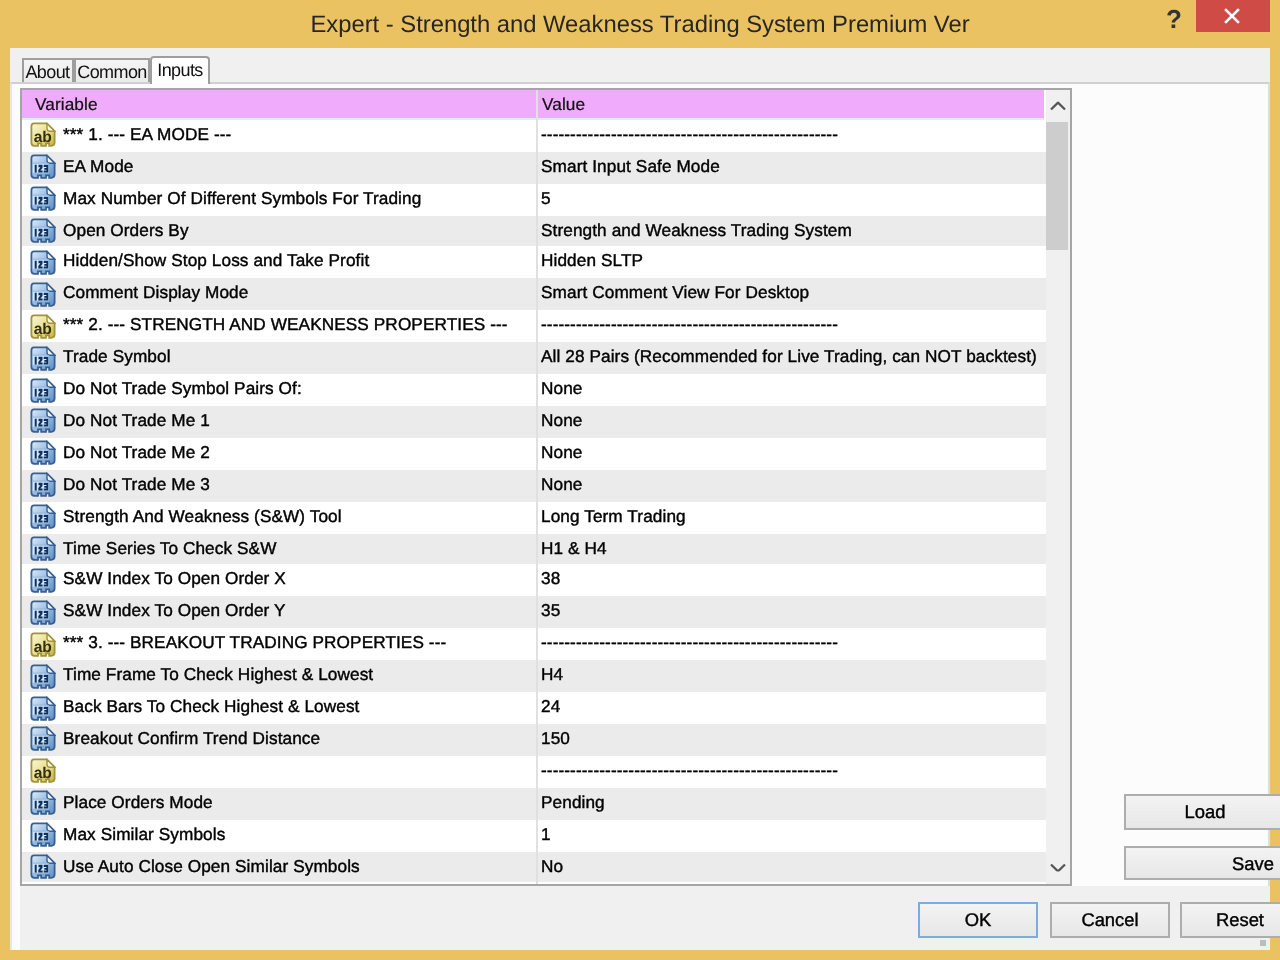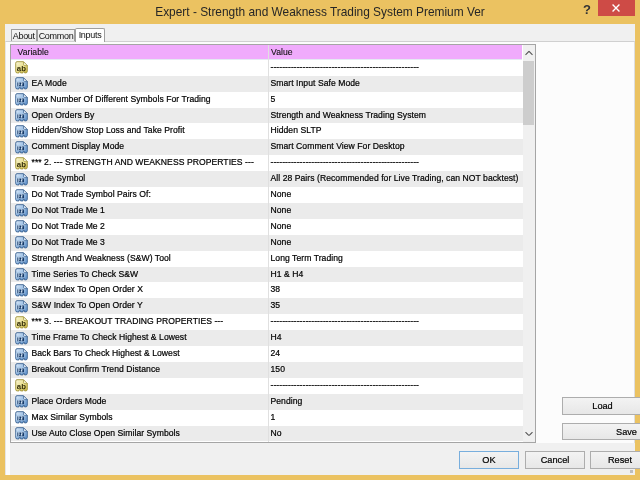--- a/index.html
+++ b/index.html
@@ -72,20 +72,21 @@
           <linearGradient id="gy" x1="0" y1="0" x2="1" y2="1">
             <stop offset="0" stop-color="#faf7d8"></stop>
             <stop offset="0.55" stop-color="#e8dd8a"></stop>
             <stop offset="1" stop-color="#c6b340"></stop>
           </linearGradient>
         </defs>
         <path d="M2 .7 H8.4 L12.3 4.6 V10.3 Q12.3 11.9 10.6 11.9 H9.6 V10.7 H8 V11.9 H5.6 V10.7 H4 V11.9 H2.2 Q0.7 11.9 0.7 10.4 V2.2 Q0.7 .7 2 .7 Z" fill="url(#gy)" stroke="#a29338" stroke-width="0.9"></path>
         <path d="M8.5 .8 l3.8 3.8 h-2.3 q-1.5 0-1.5-1.5 z" fill="#fdfbe8" stroke="#a29338" stroke-width="0.7"></path>
         <text x="6.4" y="9.9" font-family="Liberation Sans" font-size="7.8" font-weight="bold" fill="#332e0b" text-anchor="middle">ab</text>
       </svg>
+      <div class="nm">*** 1. --- EA MODE ---</div>
       <div class="vl">---------------------------------------------------</div>
     </div>
 <div class="row even" style="top:30.700000000000003px">
       <svg class="ic" width="13" height="13" viewBox="0 0 13 13">
         <defs>
           <linearGradient id="gb" x1="0" y1="0" x2="1" y2="1">
             <stop offset="0" stop-color="#dfecfa"></stop>
             <stop offset="0.5" stop-color="#97bce3"></stop>
             <stop offset="1" stop-color="#5a8ec9"></stop>
           </linearGradient>

